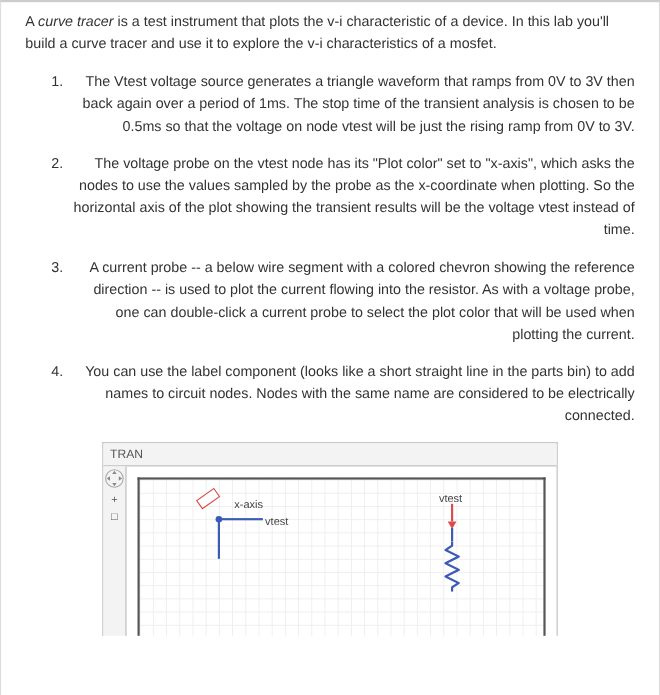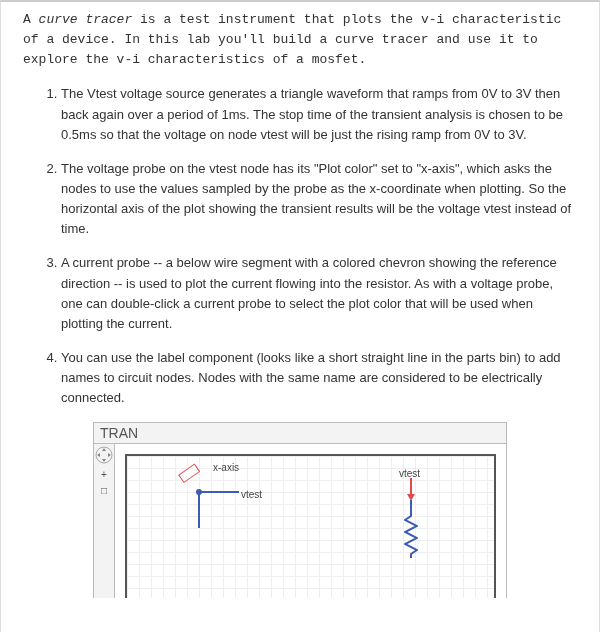--- a/index.html
+++ b/index.html
@@ -15,44 +15,45 @@
   .page {
     background: #fff;
     width: 600px;
     min-height: 632px;
     box-sizing: border-box;
     padding: 8px 22px 0 22px;
     border-top: 2px solid #ccc;
     border-left: 1px solid #ddd;
     border-right: 1px solid #ddd;
   }
-  p { margin: 0 0 14px 0; font-family: Liberation Mono, monospace; }
+  p { margin: 0 0 14px 0; }
   em { font-style: italic; }
   ol.steps {
     margin: 0 0 14px 0;
     padding-left: 38px;
+    text-align: right;
   }
   ol.steps > li {
     margin-bottom: 14px;
   }
   .diagram-wrap {
     display: flex;
     justify-content: center;
     margin-top: 6px;
   }
   .diagram-outer {
     width: 412px;
     border: 1px solid #bcbcbc;
     border-bottom: none;
     background: #fff;
   }
   .dia-titlebar {
     height: 20px;
     line-height: 20px;
-    font-size: 14px;
+    font-size: 11px;
     color: #555;
     padding: 0 6px;
     border-bottom: 1px solid #bcbcbc;
     background: #f3f3f3;
   }
   .dia-body {
     display: flex;
   }
   .dia-tools {
     width: 24px;
@@ -163,21 +164,21 @@
             </svg>
           </div>
           <div class="tool-plus">+</div>
           <div class="tool-minus">□</div>
         </div>
 
         <div class="canvas-wrap">
           <div class="canvas">
 
             <div class="probe-body" style="left:54px; top:18px; transform: rotate(-35deg);"></div>
-            <span class="label" style="left:86px; top:4px;">x-axis</span>
+            <span class="label" style="left:86px; top:16px;">x-axis</span>
 
             <div class="node-dot" style="left:72px; top:36px;"></div>
             <div class="wire wire-h" style="left:72px; top:35px; width:40px;"></div>
             <span class="label" style="left:114px; top:31px;">vtest</span>
 
             <div class="wire wire-v" style="left:71px; top:36px; height:36px;"></div>
 
             <span class="label" style="left:272px; top:10px;">vtest</span>
             <div class="wire wire-v" style="left:283px; top:22px; height:16px; background:#db4d4d;"></div>
             <div class="arrow-down" style="left:284px; top:38px;"></div>

